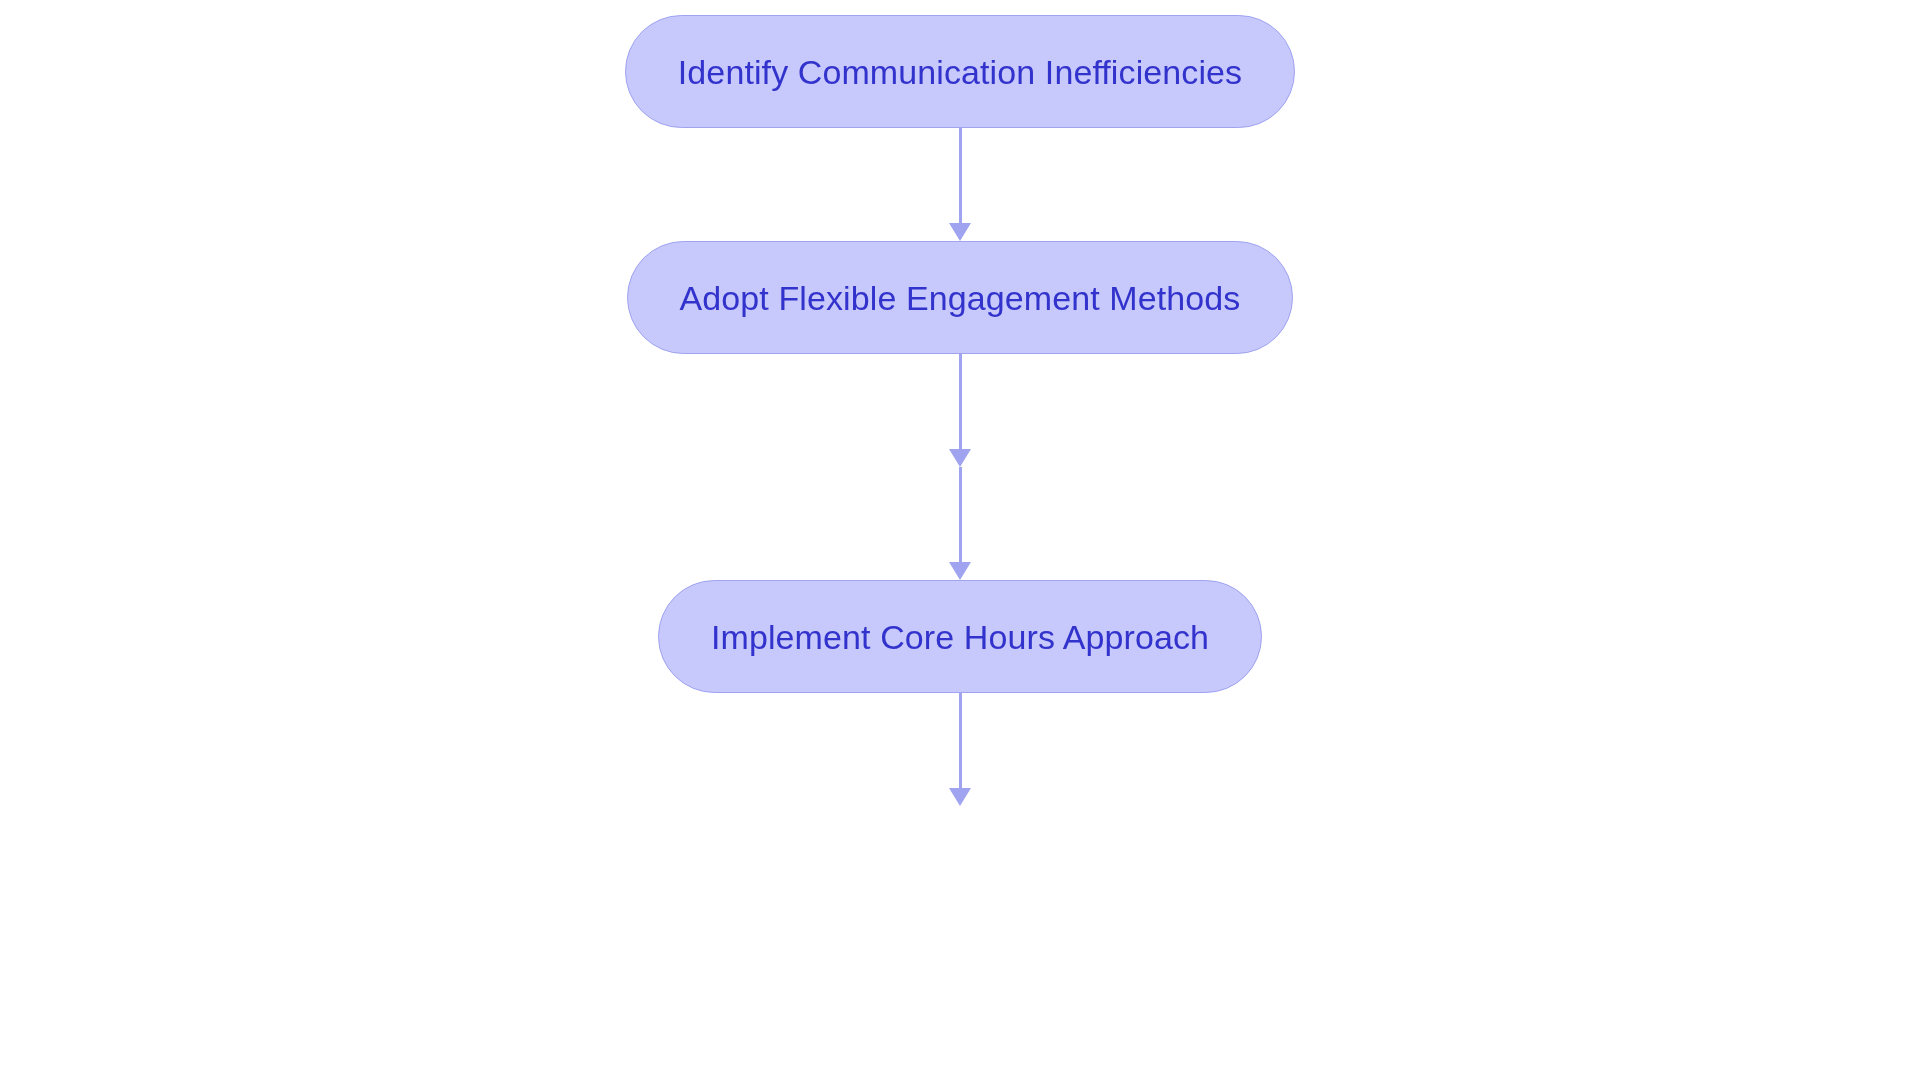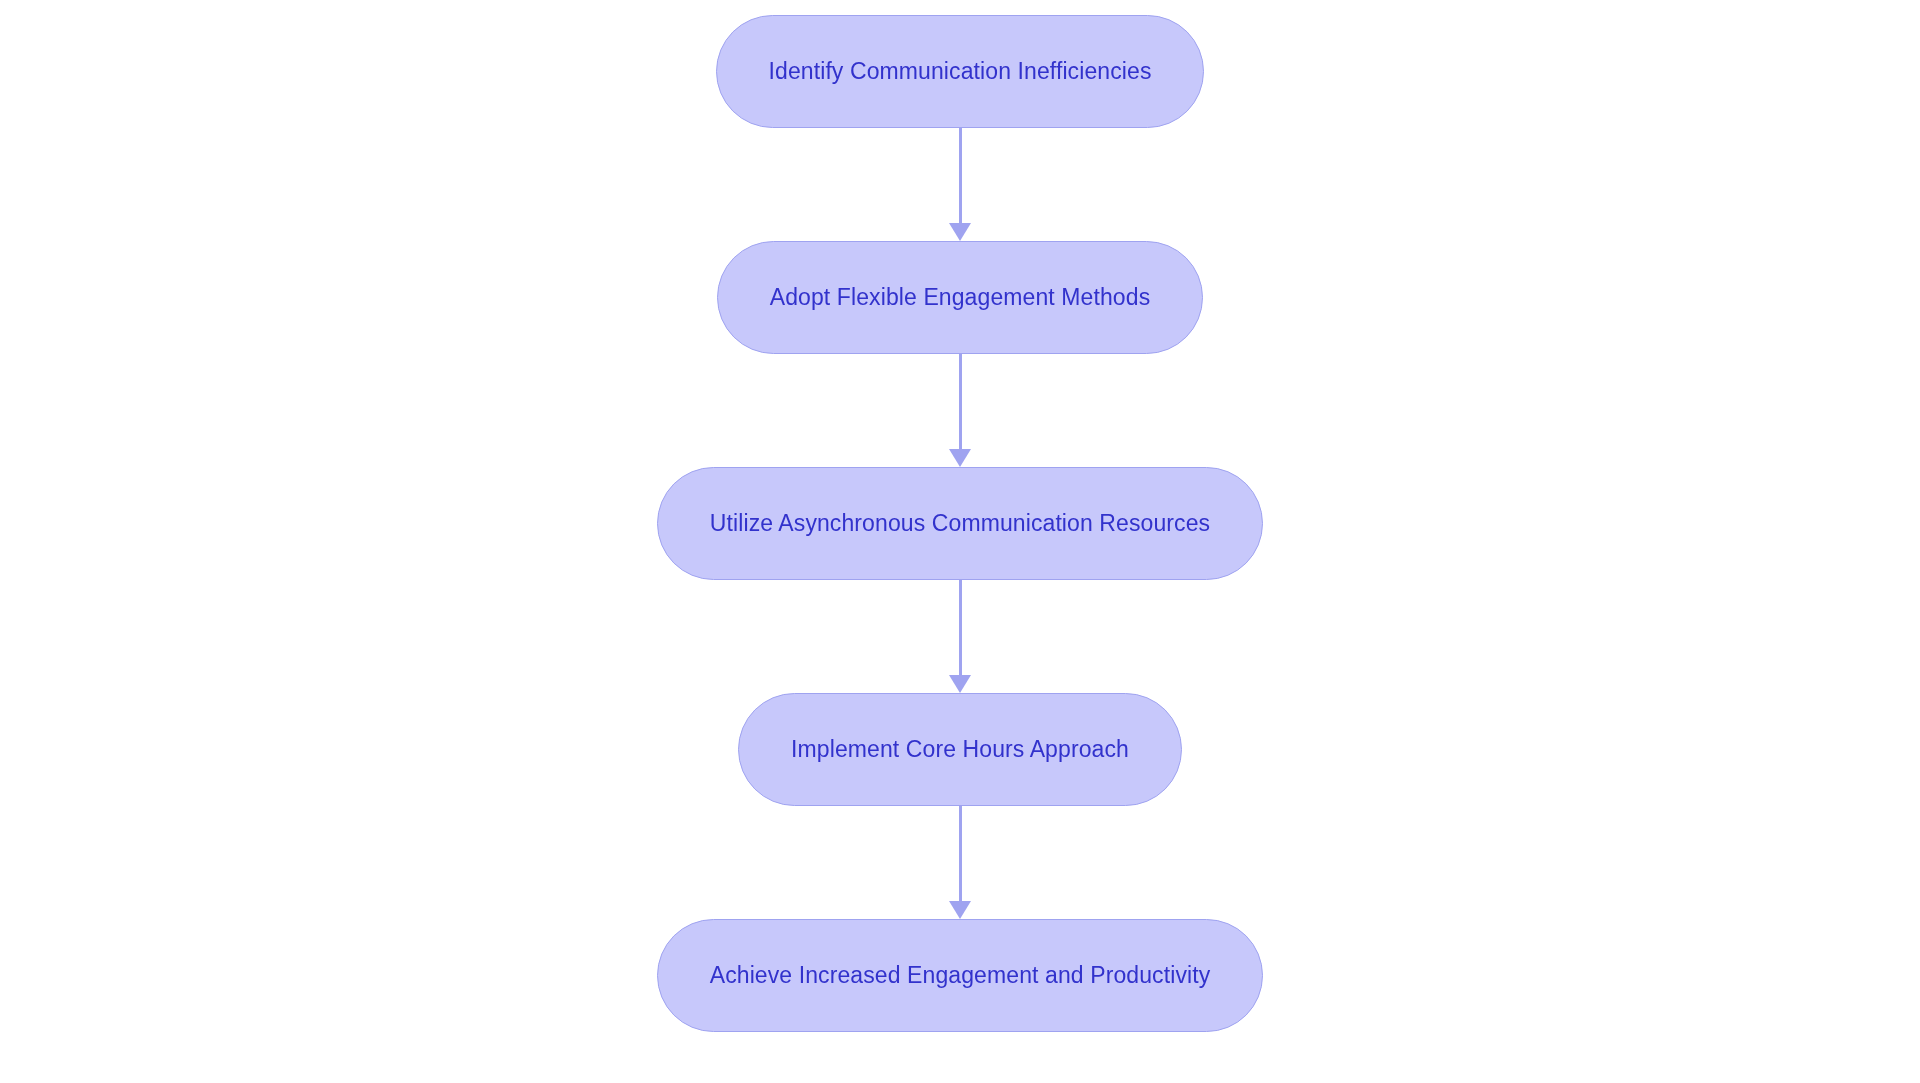--- a/index.html
+++ b/index.html
@@ -45,21 +45,21 @@
     justify-content: center;
     background: #c7c8fb;
     border: 1.6px solid #9fa3f0;
     border-radius: 60px;
     padding: 0 52px;
     white-space: nowrap;
   }
 
   .node-label {
     color: #3232cc;
-    font-size: 23px;
+    font-size: 34px;
     font-weight: 400;
     letter-spacing: 0.1px;
     line-height: 1;
     font-family: "Liberation Sans", "DejaVu Sans", sans-serif;
   }
 
   
   .connector {
     position: relative;
     width: 24px;
@@ -102,36 +102,30 @@
 
     <div class="node">
       <span class="node-label">Adopt Flexible Engagement Methods</span>
     </div>
 
     <div class="connector">
       <div class="connector-stem"></div>
       <div class="connector-head"></div>
     </div>
 
-    <div class="node">
-      <span class="node-label">Utilize Asynchronous Communication Resources</span>
-    </div>
 
     <div class="connector">
       <div class="connector-stem"></div>
       <div class="connector-head"></div>
     </div>
 
     <div class="node">
       <span class="node-label">Implement Core Hours Approach</span>
     </div>
 
     <div class="connector">
       <div class="connector-stem"></div>
       <div class="connector-head"></div>
     </div>
 
-    <div class="node">
-      <span class="node-label">Achieve Increased Engagement and Productivity</span>
-    </div>
 
   </div>
 </div>
 
 </body></html>

